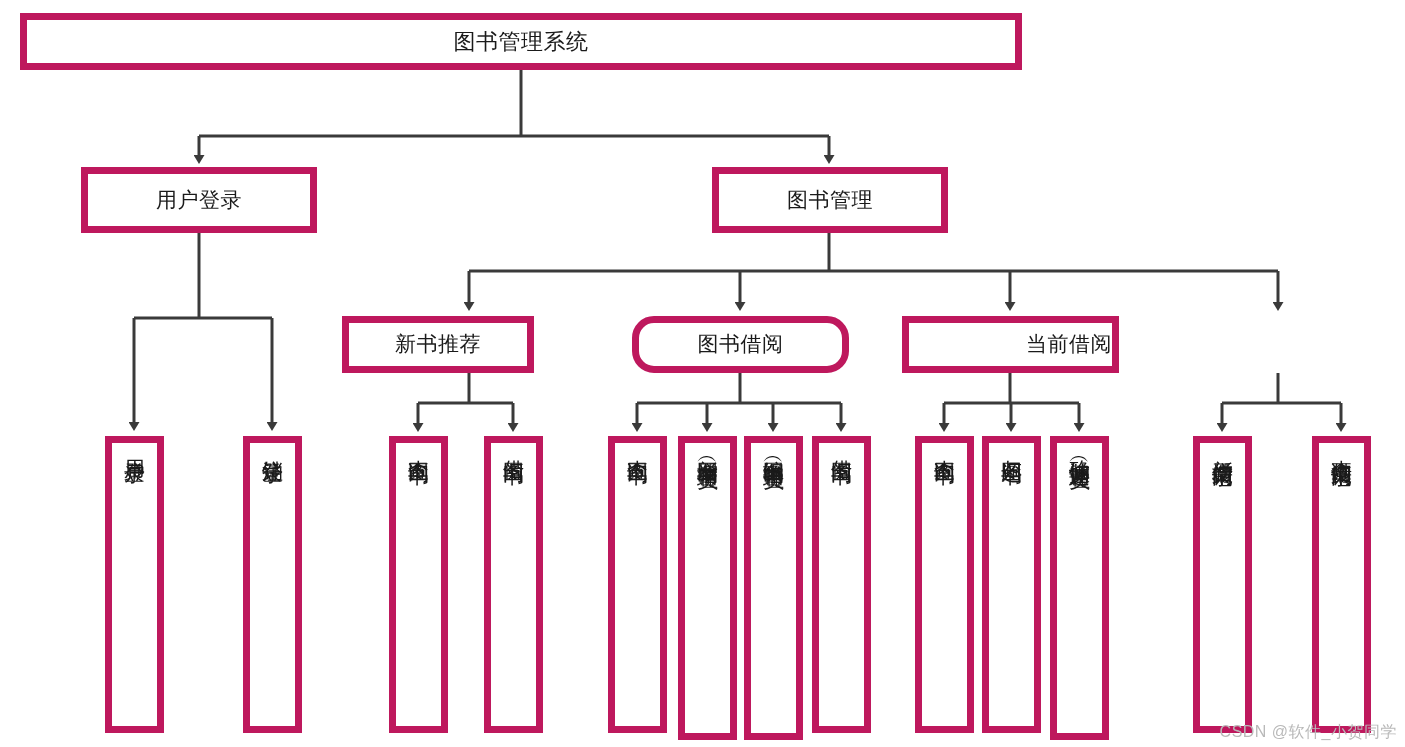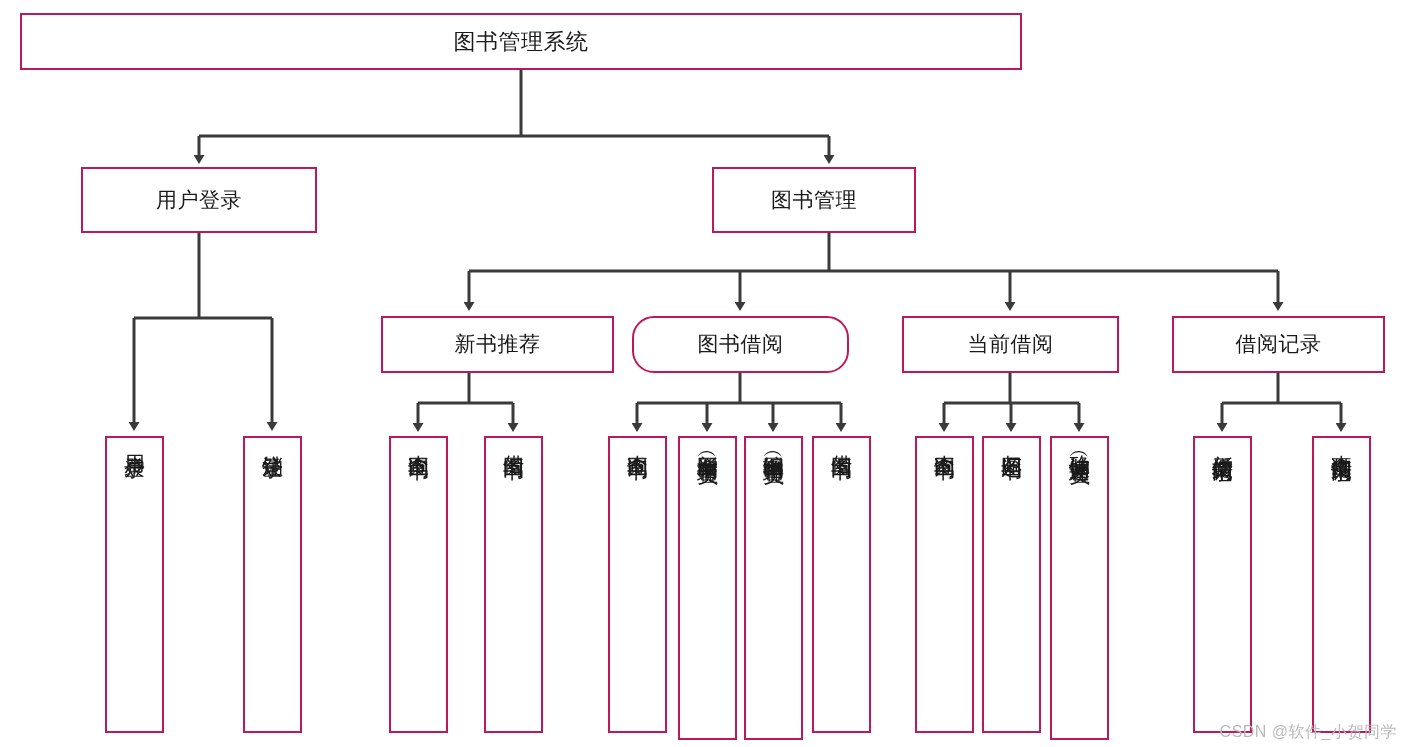--- a/index.html
+++ b/index.html
@@ -22,21 +22,21 @@
     position: absolute;
     left: 0;
     top: 0;
     width: 1405px;
     height: 747px;
     pointer-events: none;
   }
   .node {
     position: absolute;
     box-sizing: border-box;
-    border: 2px solid #be185d;
+    border: 7px solid #be185d;
     background: #ffffff;
     display: flex;
     align-items: center;
     justify-content: center;
     z-index: 2;
   }
   .node .label {
     font-size: 21px;
     line-height: 1.18;
     letter-spacing: 0.5px;
@@ -125,35 +125,32 @@
     </g>
   </svg>
 
   <div class="node root" style="left:20px; top:13px; width:1002px; height:57px;">
     <span class="label">图书管理系统</span>
   </div>
 
   <div class="node" style="left:81px; top:167px; width:236px; height:66px;">
     <span class="label">用户登录</span>
   </div>
-  <div class="node" style="left:712px; top:167px; width:204px; height:66px;">
+  <div class="node" style="left:712px; top:167px; width:236px; height:66px;">
     <span class="label">图书管理</span>
   </div>
 
-  <div class="node" style="left:381px; top:316px; width:233px; height:57px;">
+  <div class="node" style="left:342px; top:316px; width:192px; height:57px;">
     <span class="label">新书推荐</span>
   </div>
   <div class="node" style="left:632px; top:316px; width:217px; height:57px;border-radius:22px;">
     <span class="label">图书借阅</span>
   </div>
-  <div class="node" style="left:902px; top:316px; width:217px; height:57px;">
+  <div class="node" style="left:902px; top:316px; width:217px; height:57px;justify-content:flex-end;">
     <span class="label">当前借阅</span>
-  </div>
-  <div class="node" style="left:1172px; top:316px; width:213px; height:57px;">
-    <span class="label">借阅记录</span>
   </div>
 
   <div class="node vertical" style="left:105px; top:436px; width:59px; height:297px;">
     <span class="label">用户登录</span>
   </div>
   <div class="node vertical" style="left:243px; top:436px; width:59px; height:297px;">
     <span class="label">注销登录</span>
   </div>
 
   <div class="node vertical" style="left:389px; top:436px; width:59px; height:297px;">

